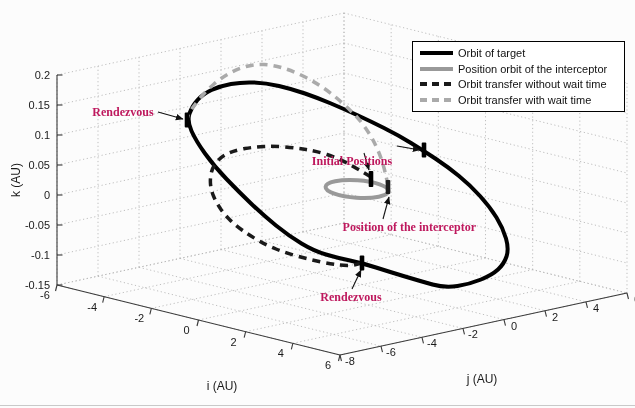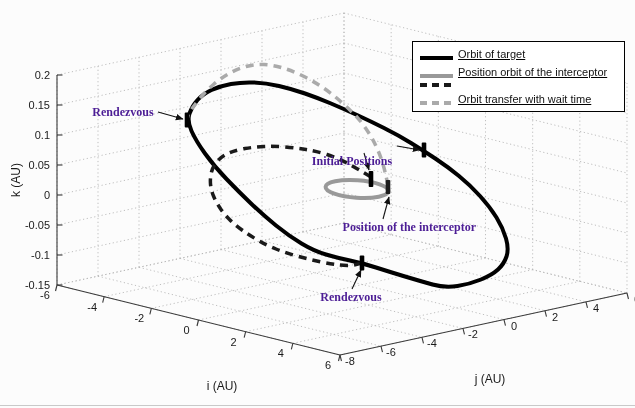--- a/index.html
+++ b/index.html
@@ -2,29 +2,29 @@
 <html><head>
 <meta charset="utf-8">
 <style>
   html,body{margin:0;padding:0;background:#fff;}
   .stage{position:relative;width:635px;height:408px;background:#fcfcfc;overflow:hidden;
          font-family:"Liberation Sans",sans-serif;}
   svg{position:absolute;left:0;top:0;}
   .tick-label{font:11px "Liberation Sans",sans-serif;fill:#1a1a1a;}
   .axis-label{position:absolute;font:12px "Liberation Sans",sans-serif;color:#1a1a1a;white-space:nowrap;}
   #lbl-i{left:222px;top:386px;transform:translate(-50%,-50%);}
-  #lbl-j{left:482px;top:379px;transform:translate(-50%,-50%);margin-left:8px;}
+  #lbl-j{left:482px;top:379px;transform:translate(-50%,-50%);}
   #lbl-k{left:16px;top:180px;transform:translate(-50%,-50%) rotate(-90deg);}
   .legend{position:absolute;left:412px;top:41px;width:213px;height:71px;background:#fff;
           border:1px solid #000;box-sizing:border-box;display:flex;flex-direction:column;
           justify-content:space-around;padding:3px 2px 3px 7px;}
-  .legend-row{display:flex;align-items:flex-end;gap:5px;text-decoration:underline;}
+  .legend-row{display:flex;align-items:center;gap:5px;}
   .swatch{width:33px;height:4px;flex:0 0 33px;}
   .legend-label{font:11px "Liberation Sans",sans-serif;color:#111;white-space:nowrap;}
-  .ann{position:absolute;font:bold 12px "Liberation Serif",serif;color:#4c1d95;white-space:nowrap;}
+  .ann{position:absolute;font:bold 12px "Liberation Serif",serif;color:#be185d;white-space:nowrap;}
   #ann-rdv-top{left:123px;top:112px;transform:translate(-50%,-50%);}
   #ann-init{left:352px;top:144px;transform:translate(-50%,-50%);margin-top:17px;}
   #ann-wait{right:159px;top:221px;text-align:left;line-height:13px;font-family:Liberation Serif, serif;}
   #ann-wait span{display:block;}
   #ann-rdv-bot{left:351px;top:297px;transform:translate(-50%,-50%);}
   .scan-line{position:absolute;left:0;top:405px;width:635px;height:1px;background:#c9c9c9;}
 </style>
 </head>
 <body>
 
@@ -167,20 +167,21 @@
     <div class="legend-row">
       <span class="swatch" style="background: rgb(0, 0, 0);"></span>
       <span class="legend-label">Orbit of target</span>
     </div>
     <div class="legend-row">
       <span class="swatch" style="background: rgb(153, 153, 153);"></span>
       <span class="legend-label">Position orbit of the interceptor</span>
     </div>
     <div class="legend-row">
       <span class="swatch" style="background: repeating-linear-gradient(90deg, rgb(26, 26, 26) 0px, rgb(26, 26, 26) 7px, transparent 7px, transparent 12px);"></span>
+      <span class="legend-label">Orbit transfer without wait time</span>
     </div>
     <div class="legend-row">
       <span class="swatch" style="background: repeating-linear-gradient(90deg, rgb(170, 170, 170) 0px, rgb(170, 170, 170) 7px, transparent 7px, transparent 12px);"></span>
       <span class="legend-label">Orbit transfer with wait time</span>
     </div>
   </div>
 
   <div class="ann" id="ann-rdv-top">Rendezvous</div>
   <div class="ann" id="ann-init">Initial Positions</div>
   <div class="ann" id="ann-wait">

